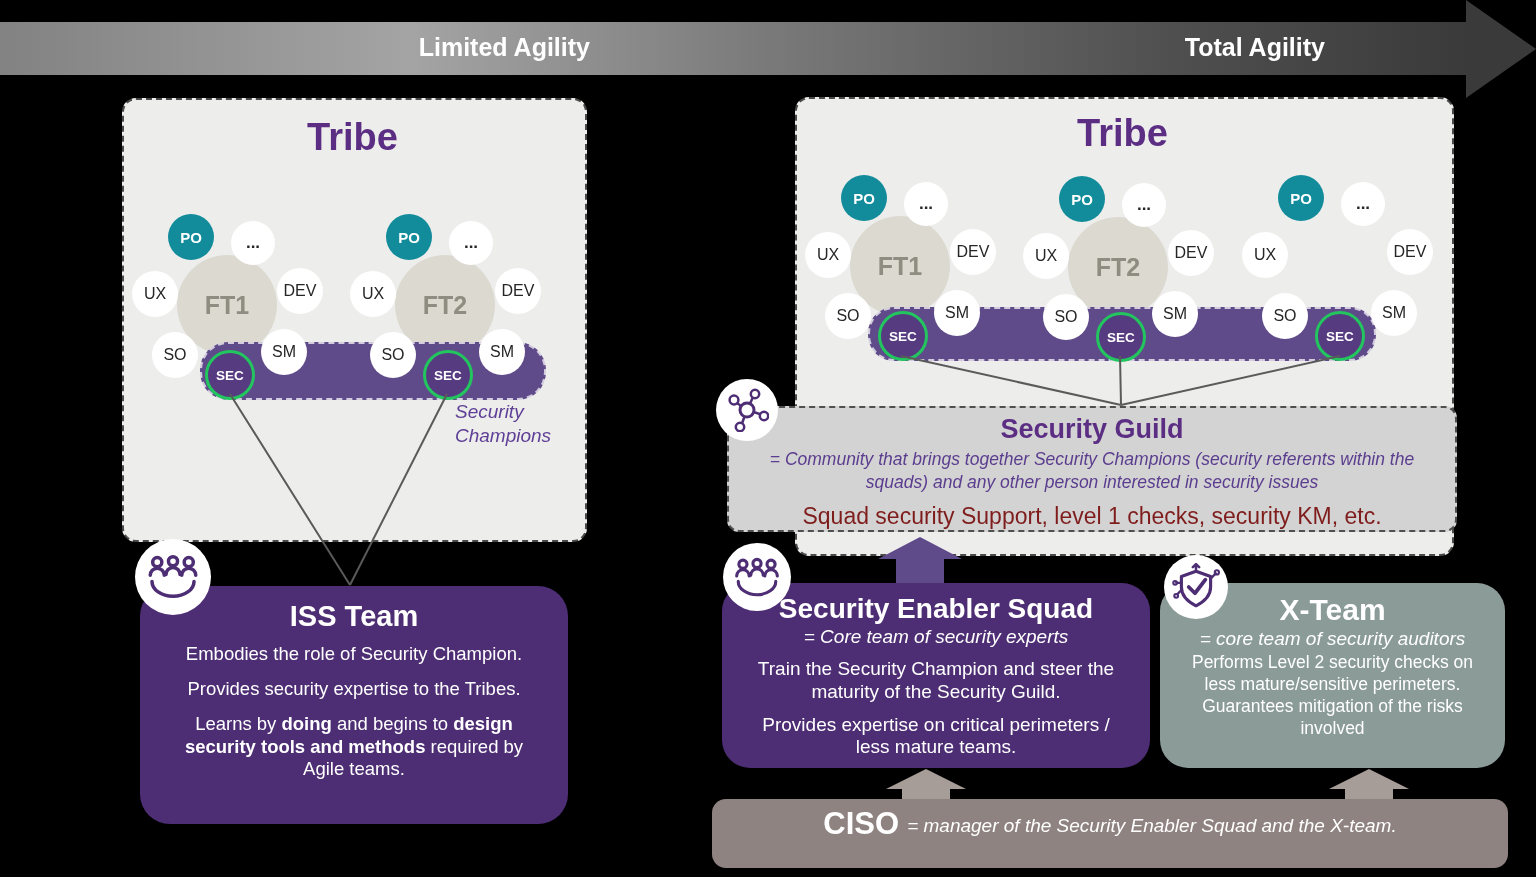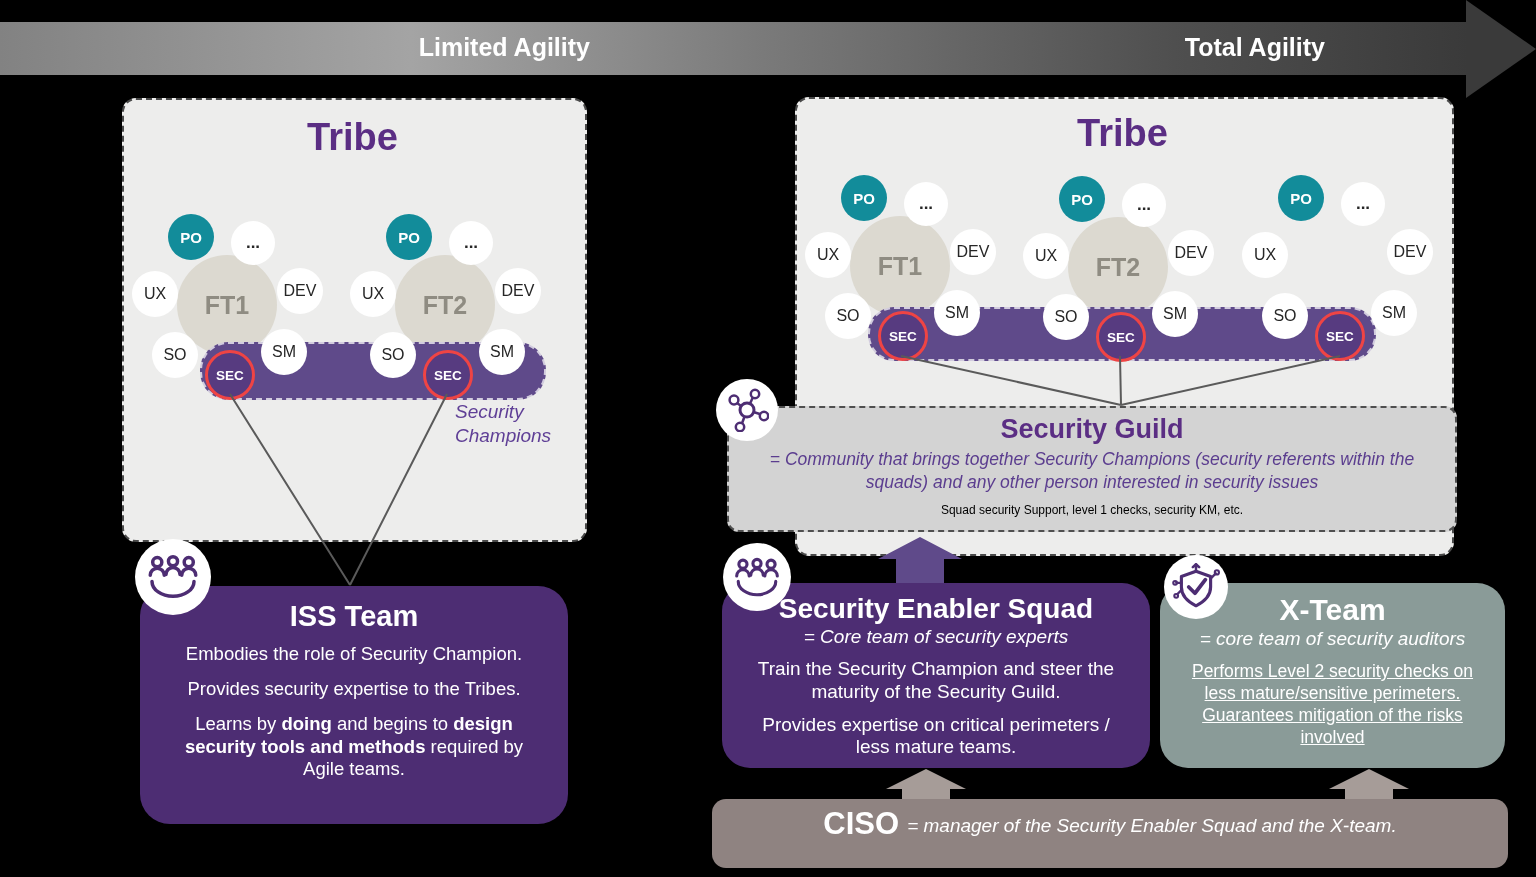--- a/index.html
+++ b/index.html
@@ -36,46 +36,46 @@
   .c.ft{left:60px;top:55px;width:100px;height:100px;background:#dcd9d0;color:#8f8c82;
     font-size:25px;font-weight:bold;z-index:2;}
   .c.po{left:51px;top:14px;width:46px;height:46px;background:#128c9a;color:#ffffff;
     font-size:15px;font-weight:bold;z-index:4;}
   .c.more{left:114px;top:21px;width:44px;height:44px;background:#fff;color:#262626;
     font-size:17px;font-weight:bold;z-index:4;}
   .c.white{width:46px;height:46px;background:#fff;color:#262626;font-size:16px;z-index:4;}
   .c.ux{left:15px;top:71px;} .c.dev{left:160px;top:68px;}
   .c.so{left:35px;top:132px;} .c.sm{left:144px;top:129px;}
   .c.sec{left:88px;top:150px;width:44px;height:44px;background:#573b80;color:#fff;
-    font-size:13.5px;font-weight:bold;border:3px solid #ef4444;z-index:4;}
+    font-size:13.5px;font-weight:bold;border:3px solid #22c55e;z-index:4;}
 
   
   #overlay{position:absolute;left:0;top:0;z-index:5;pointer-events:none;}
 
   
   .info{position:absolute;z-index:6;color:#fff;text-align:center;box-sizing:border-box;}
   .iss{left:140px;top:586px;width:428px;height:238px;background:#4d2d73;border-radius:30px;padding:14px 26px 0;}
   .iss-title{font-size:29px;font-weight:bold;margin-bottom:10px;}
   .iss p{margin:0 0 13px;font-size:18.5px;line-height:1.2;}
   .bold{font-weight:bold;}
 
   .guild{left:727px;top:406px;width:730px;height:126px;background:#d3d3d3;border:2px dashed #4f4f4f;
     border-radius:12px;z-index:6;padding-top:6px;}
   .guild-title{font-size:27px;font-weight:bold;color:#5b2e84;}
   .guild-def{margin:3px auto 0;width:680px;font-size:17.5px;font-style:italic;color:#5b3d8f;line-height:1.3;}
-  .guild-support{margin-top:9px;font-size:12px;color:#000000;text-align:center;}
+  .guild-support{margin-top:9px;font-size:23px;color:#7f1d1d;text-align:center;}
 
   .ses{left:722px;top:583px;width:428px;height:185px;background:#4d2d73;border-radius:28px;padding:10px 22px 0;}
   .ses-title{font-size:28px;font-weight:bold;}
   .subtitle{font-size:19px;font-style:italic;margin-top:1px;}
   .ses p{margin:10px 0 0;font-size:19px;line-height:1.2;}
 
   .xteam{left:1160px;top:583px;width:345px;height:185px;background:#8a9b98;border-radius:28px;padding:10px 18px 0;text-align:center;}
   .x-title{font-size:30px;font-weight:bold;}
-  .x-body{margin-top:11px;font-size:17.5px;line-height:1.25;text-decoration:underline;}
+  .x-body{margin-top:2px;font-size:17.5px;line-height:1.25;}
 
   .ciso{left:712px;top:799px;width:796px;height:69px;background:#8f8381;border-radius:14px;padding-top:7px;}
   .ciso-line1{font-size:19px;font-style:italic;}
   .ciso-name{font-size:31px;font-weight:bold;font-style:normal;margin-right:8px;vertical-align:-2px;}
   .ciso-line2{font-size:19px;margin-top:1px;}
 
   
   .badge{position:absolute;background:#fff;border-radius:50%;display:flex;align-items:center;
     justify-content:center;z-index:7;}
   .badge.iss-b{left:135px;top:539px;width:76px;height:76px;}

